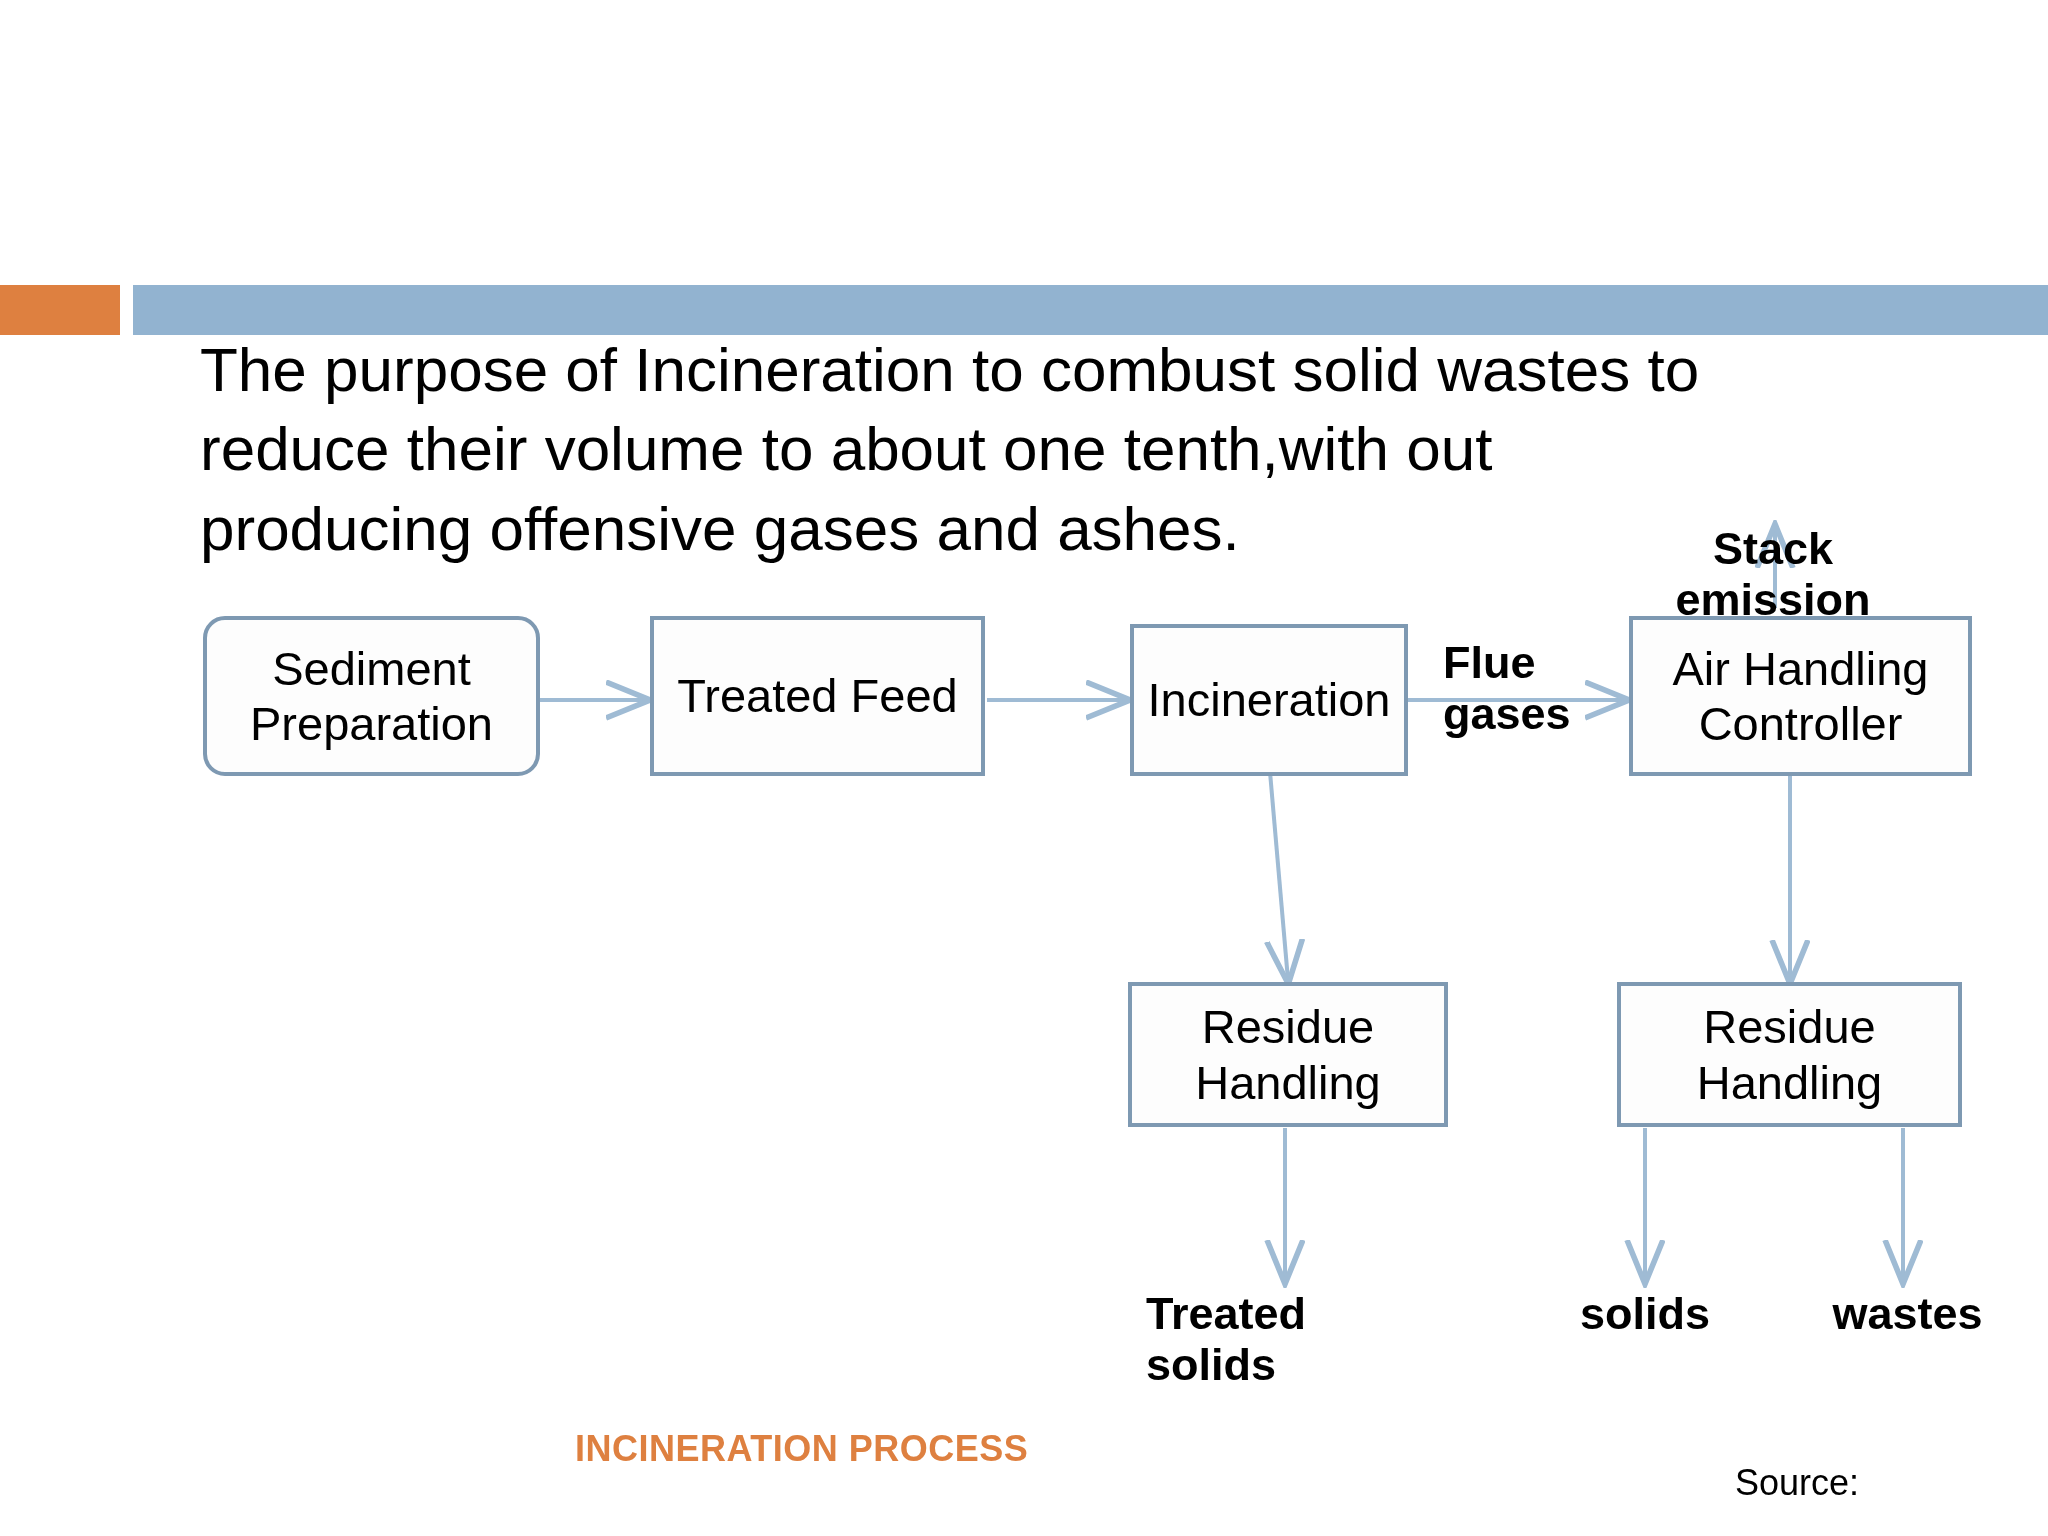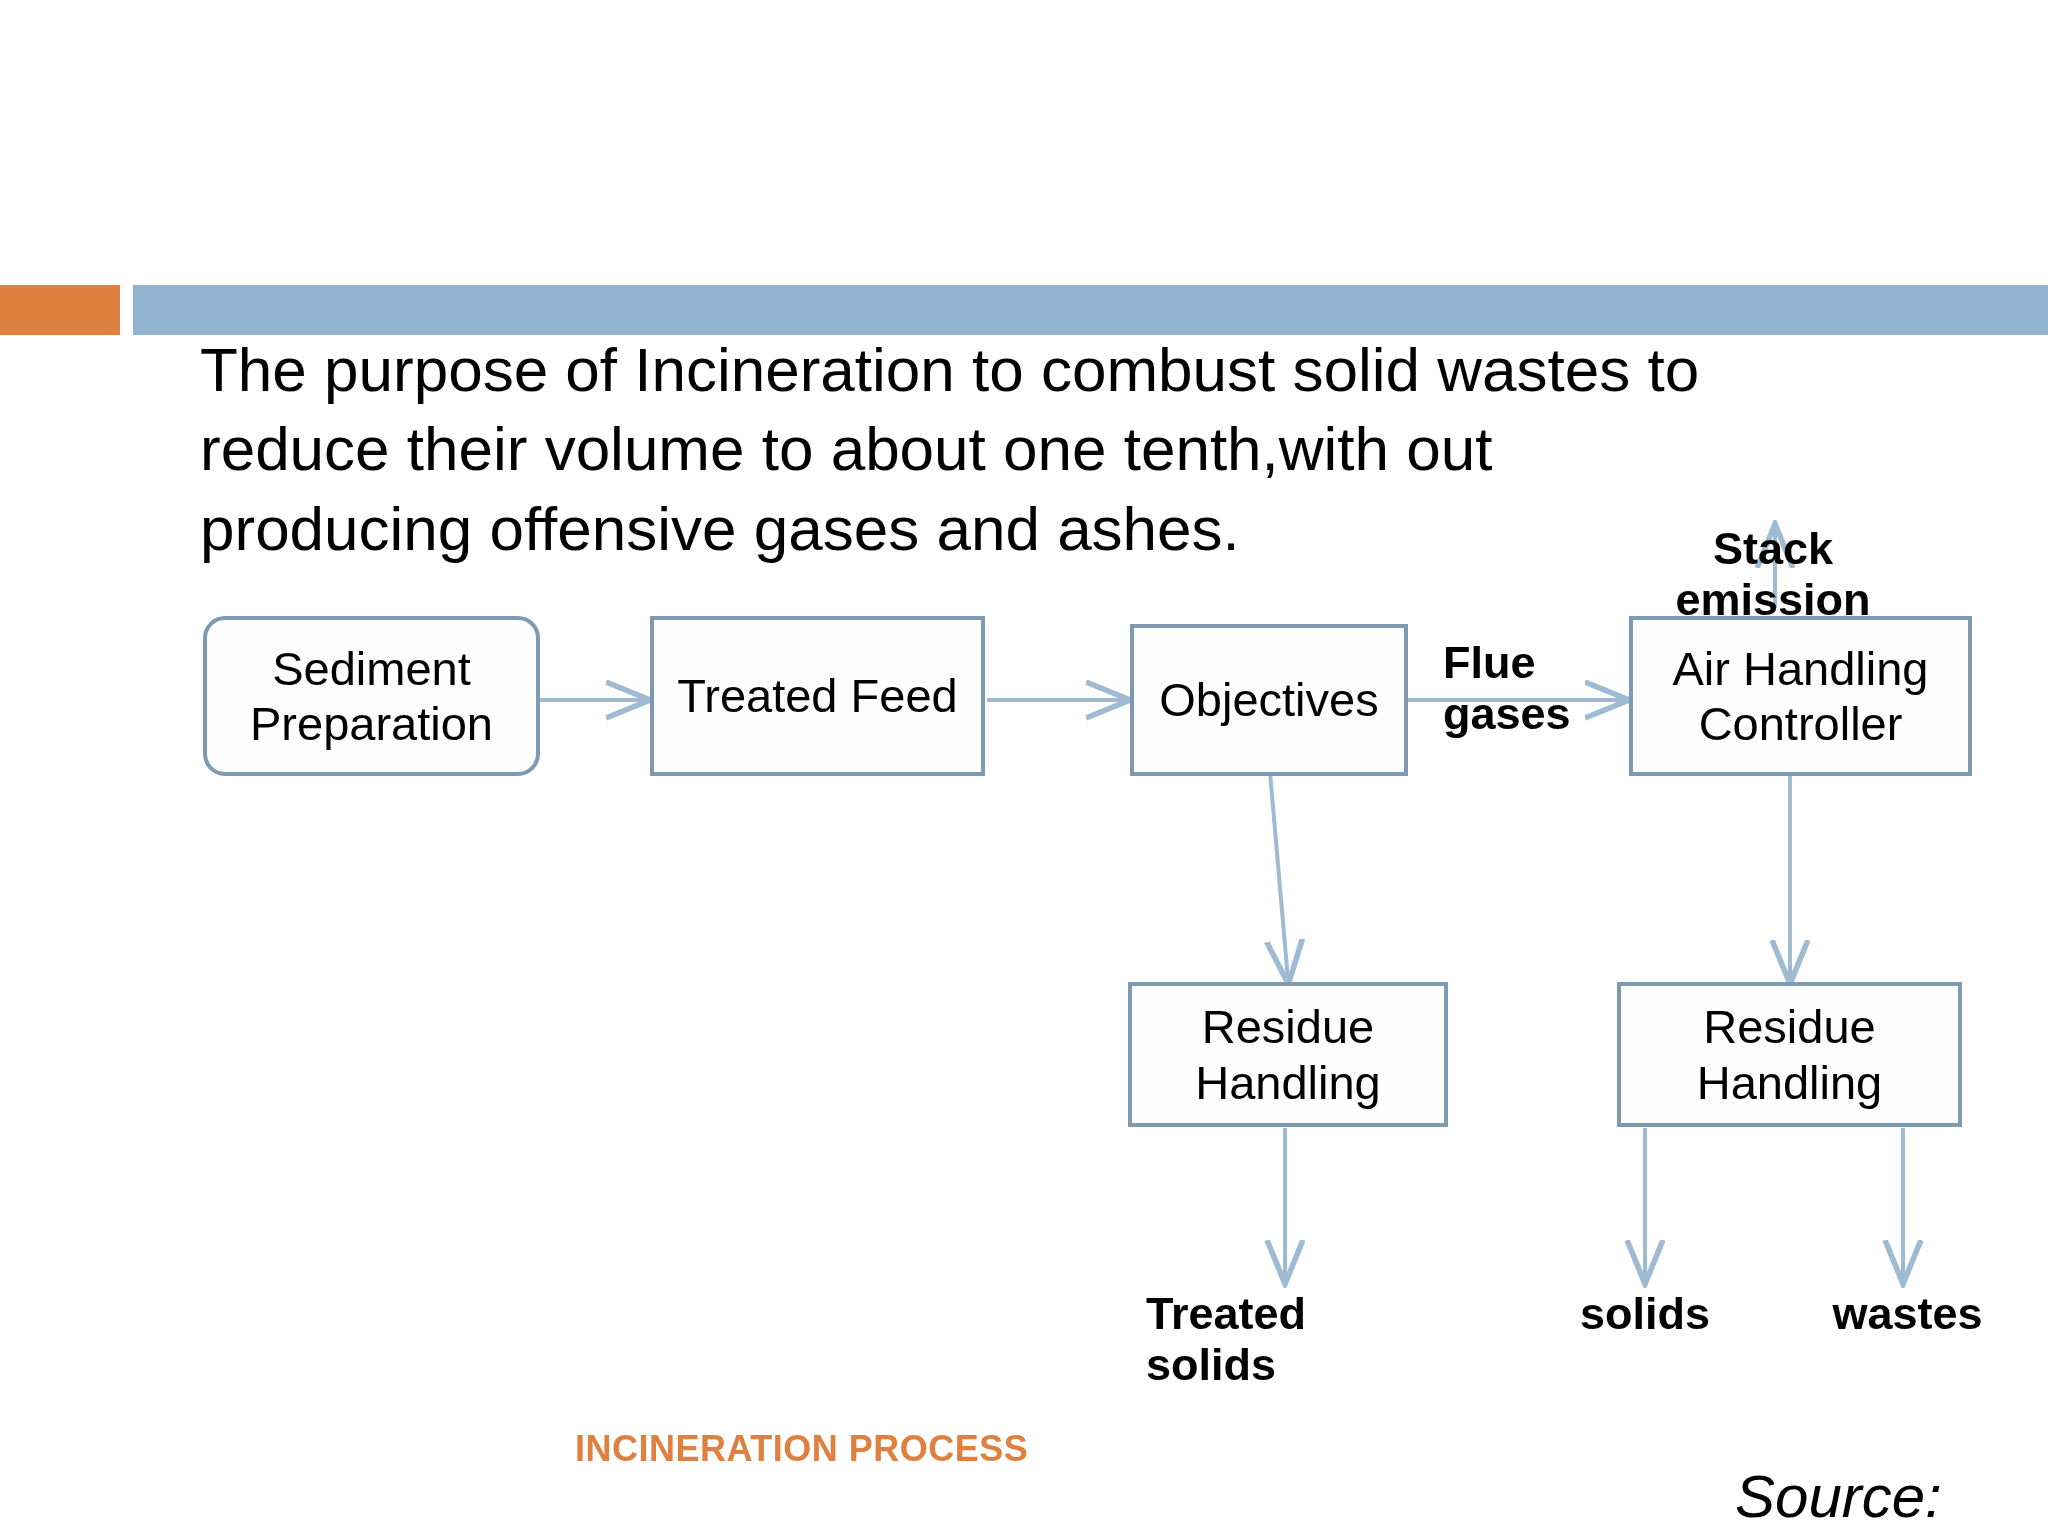--- a/index.html
+++ b/index.html
@@ -116,24 +116,23 @@
     font-size: 36px;
     font-weight: bold;
     color: #DE8040;
     letter-spacing: 0.5px;
     white-space: nowrap;
   }
   #source-label {
     position: absolute;
     left: 1735px;
     top: 1462px;
-    font-size: 60px;
+    font-size: 36px;
     color: #000000;
     white-space: nowrap;
-    font-style: italic;
   }
 </style>
 </head>
 <body>
 
 <div id="slide">
 
 
   <div class="accent-orange"></div>
   <div class="accent-blue"></div>
@@ -170,21 +169,21 @@
 
     <div class="flow-box" style="left:203px; top:616px; width:337px; height:160px;border-radius:22px;">
       <span class="box-label">Sediment Preparation</span>
     </div>
 
     <div class="flow-box" style="left:650px; top:616px; width:335px; height:160px;">
       <span class="box-label">Treated Feed</span>
     </div>
 
     <div class="flow-box" style="left:1130px; top:624px; width:278px; height:152px; font-size:47px;">
-      <span class="box-label">Objectives</span>
+      <span class="box-label">Incineration</span>
     </div>
 
     <div class="flow-box" style="left:1629px; top:616px; width:343px; height:160px;">
       <span class="box-label">Air Handling Controller</span>
     </div>
 
     <div class="flow-box" style="left:1128px; top:982px; width:320px; height:145px;">
       <span class="box-label">Residue Handling</span>
     </div>
 

